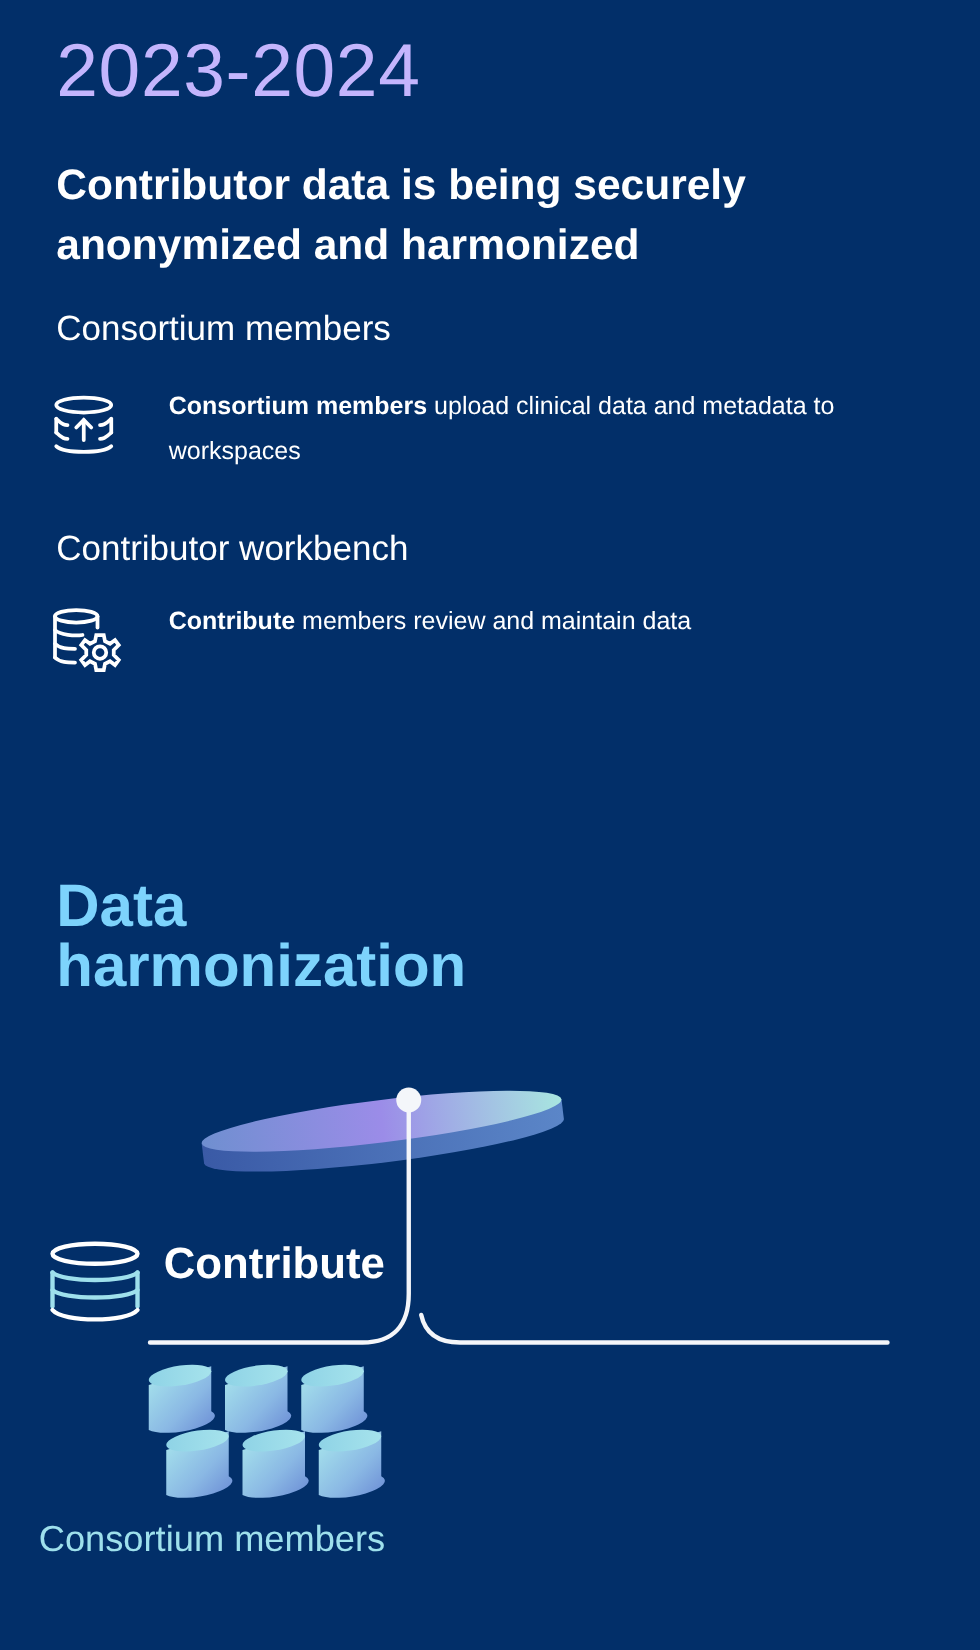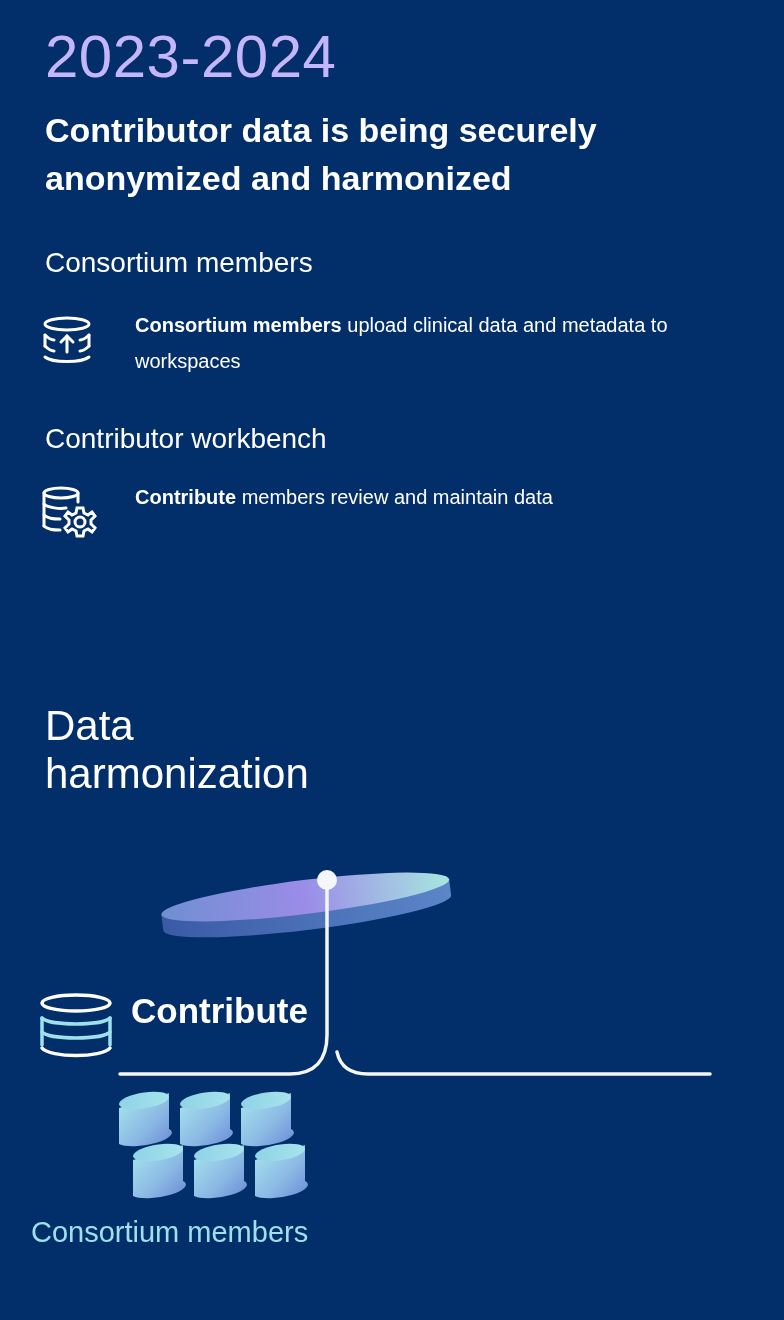--- a/index.html
+++ b/index.html
@@ -11,40 +11,40 @@
       color: #ffffff;
     }
     .abs { position: absolute; }
     .year {
       left: 45px; top: 22px;
       font-size: 60px; font-weight: 300; letter-spacing: 0.5px;
       line-height: 70px; color: #c4b5fd;
       font-family: "Liberation Sans", sans-serif;
     }
     .headline {
-      left: 45px; top: 106px; width: 700px;
+      left: 45px; top: 124px; width: 700px;
       font-size: 34px; font-weight: bold; line-height: 48px;
       font-family: "Liberation Sans", sans-serif;
     }
     .section-label {
       left: 45px;
       font-size: 28px; line-height: 34px; font-weight: normal;
       font-family: "Liberation Sans", sans-serif;
     }
     .item-icon { left: 40px; width: 56px; height: 56px; }
     .item-text {
       left: 135px; width: 600px;
       font-size: 20px; line-height: 36px;
       font-family: "Liberation Sans", sans-serif;
     }
     .item-text b { font-weight: bold; }
     .harm-title {
       left: 45px; top: 702px;
-      font-size: 42px; font-weight: normal; line-height: 48px;
-      color: #ffffff;
+      font-size: 48px; font-weight: bold; line-height: 48px;
+      color: #7dd3fc;
       font-family: "Liberation Sans", sans-serif;
     }
     .contrib-label {
       left: 131px; top: 994px;
       font-size: 35px; font-weight: bold; line-height: 34px;
       font-family: "Liberation Sans", sans-serif;
     }
     .bottom-label {
       left: 31px; top: 1214px;
       font-size: 29px; line-height: 36px;

